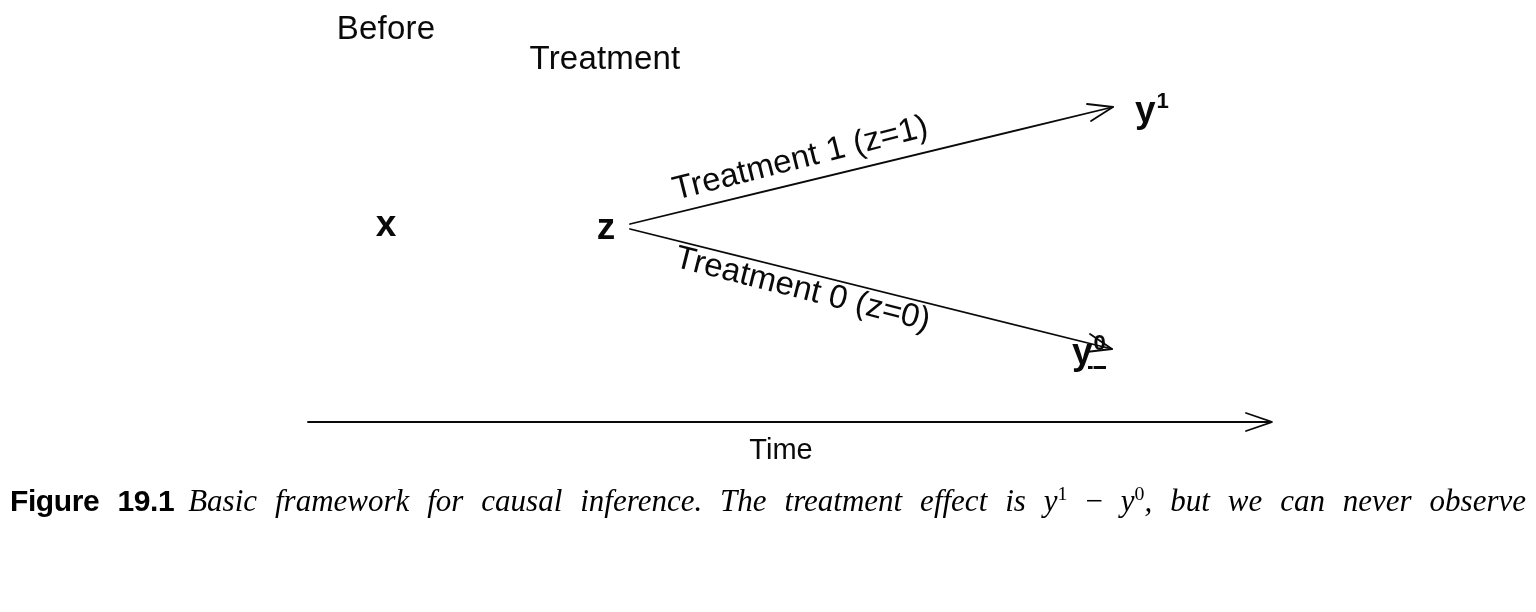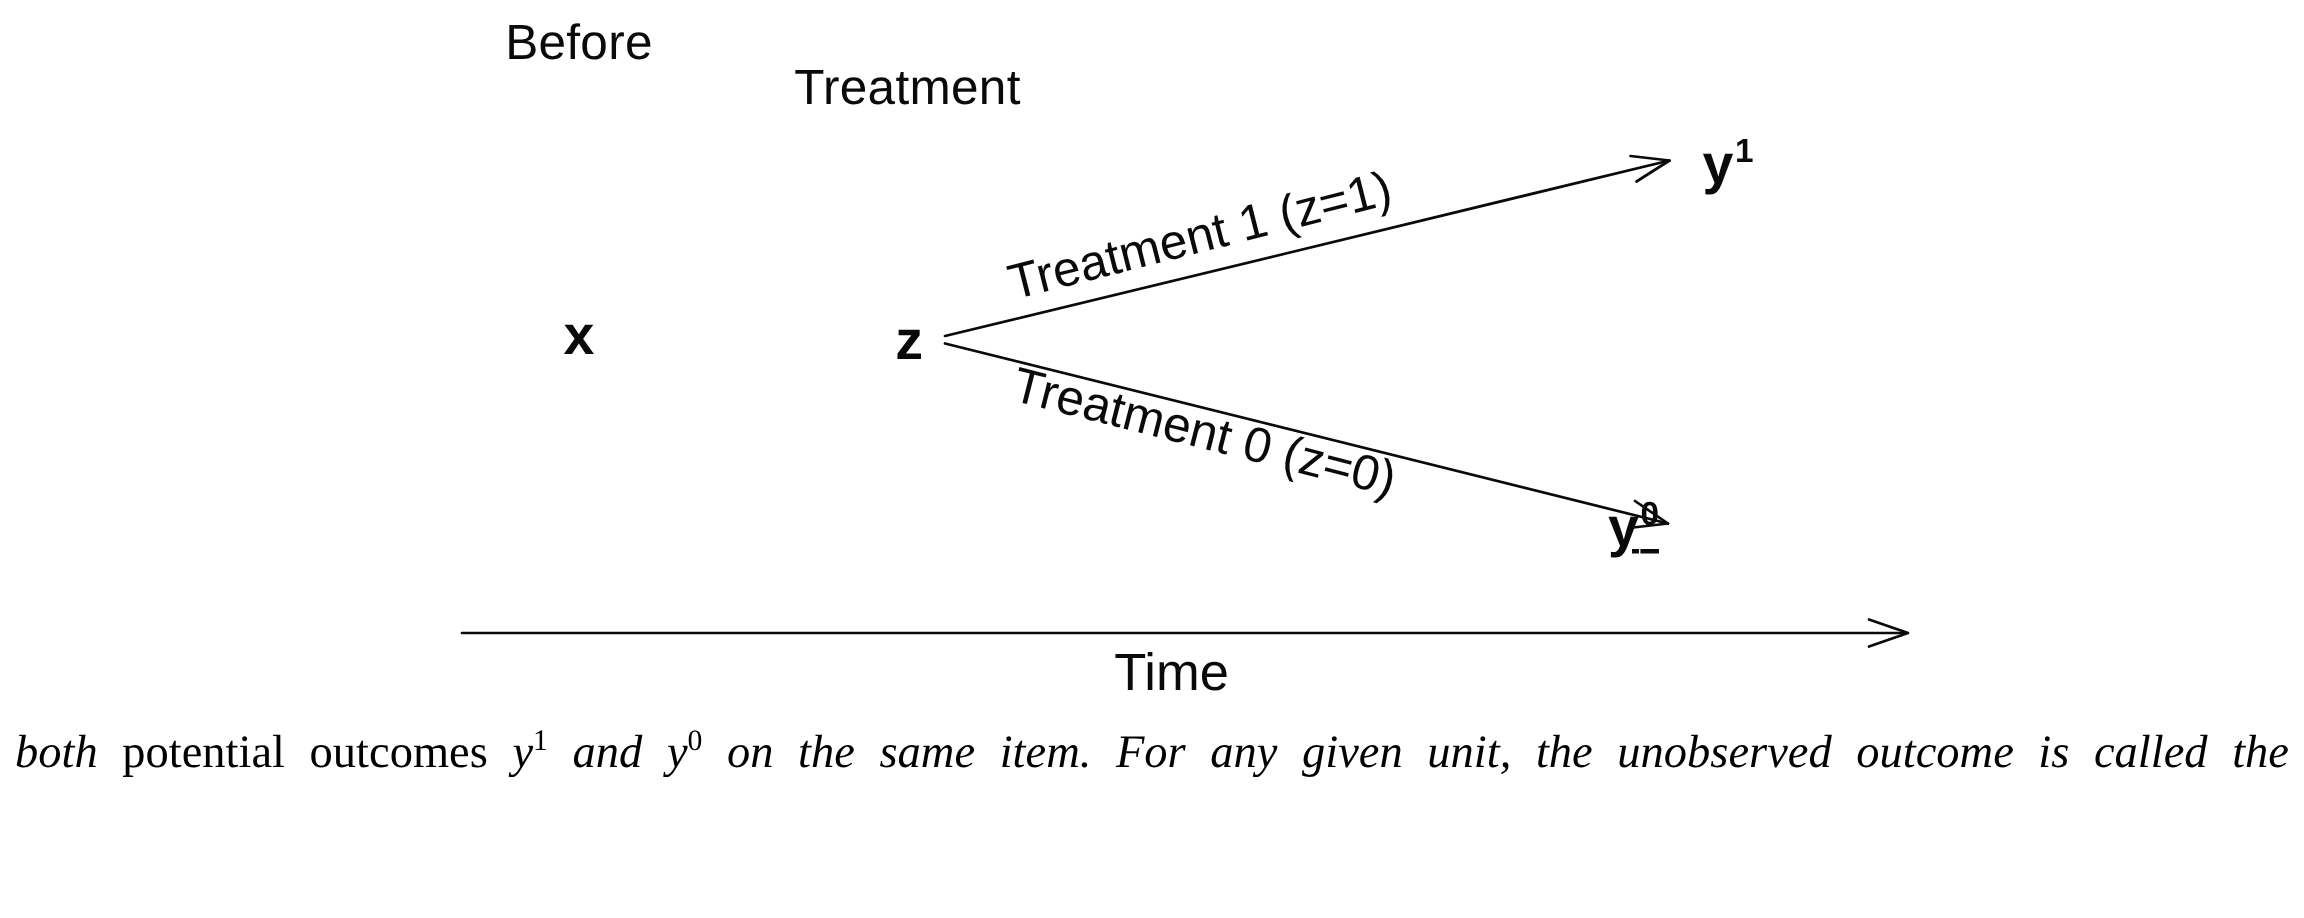--- a/index.html
+++ b/index.html
@@ -27,21 +27,21 @@
     font-weight: 700;
     font-size: 60%;
     position: relative;
     top: -0.62em;
     margin-left: 1px;
     font-style: normal;
   }
   .edge-label { font-size: 33px; font-weight: 400; }
   #edge-t1 { left: 800px; top: 157px; transform: translate(-50%,-50%) rotate(-14.2deg); }
   #edge-t0 { left: 803px; top: 288px; transform: translate(-50%,-50%) rotate(14.2deg); }
-  .time-label { font-size: 35px; }
+  .time-label { font-size: 29px; }
   svg.arrows {
     position: absolute;
     left: 0; top: 0;
     width: 1536px; height: 612px;
   }
   svg.arrows line, svg.arrows polyline {
     stroke: #0a0a0a;
     stroke-width: 1.8;
     fill: none;
     stroke-linecap: round;
@@ -103,18 +103,18 @@
   <div class="abs node" style="left:1152px; top:110px;"><span>y</span><span class="nsup">1</span></div>
 
   <div class="abs node" style="left:1089px; top:352px;text-decoration:underline;"><span>y</span><span class="nsup">0</span></div>
 
   <div class="abs edge-label" id="edge-t1">Treatment 1 (z=1)</div>
   <div class="abs edge-label" id="edge-t0">Treatment 0 (z=0)</div>
 
   <div class="abs time-label" style="left:781px; top:449px;">Time</div>
 
   <div class="caption">
+    <div class="cap-line jl"><span class="figlabel">Figure 19.1</span><span class="it">Basic framework for causal inference. The treatment effect is </span><span class="mi">y</span><span class="csup">1</span><span class="rm"> − </span><span class="mi">y</span><span class="csup">0</span><span class="it">, but we can never observe</span></div>
 
-    <div class="cap-line jl"><span class="it">both</span><span class="rm"> potential outcomes </span><span class="mi">y</span><span class="csup">1</span><span class="it"> and </span><span class="mi">y</span><span class="csup">0</span><span class="it"> on the same item. For any given unit, the unobserved outcome is called the</span></div>
 
   </div>
 
 </div>
 
 </body></html>

